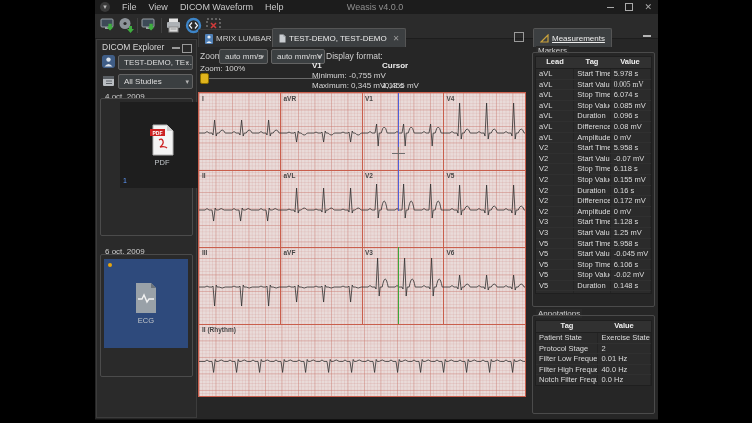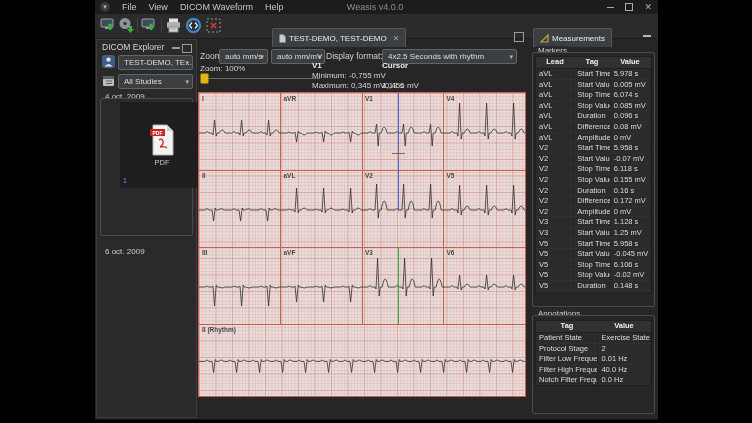--- a/index.html
+++ b/index.html
@@ -53,21 +53,21 @@
       linear-gradient(90deg,rgba(201,120,110,.38) 1px,transparent 1px),
       linear-gradient(rgba(205,140,135,.22) 1px,transparent 1px),
       linear-gradient(90deg,rgba(205,140,135,.22) 1px,transparent 1px);
     background-size:16.5px 16.5px,16.5px 16.5px,3.3px 3.3px,3.3px 3.3px;}
   .ecg .hline{position:absolute;left:0;width:326px;height:1px;background:#c95f4d;}
   .ecg .vline{position:absolute;top:0;width:1px;height:231px;background:#c95f4d;}
   .ecg-cell{position:absolute;}
   .lead-label{position:absolute;left:3px;top:2px;font-size:6.5px;font-weight:bold;color:#474747;}
   .cursor-v{position:absolute;width:1px;}
   
-  .rpanel-tab{position:absolute;left:438px;top:28px;}
+  .rpanel-tab{position:absolute;left:438px;top:28px;text-decoration:underline;}
   .pmin{position:absolute;width:8px;height:2px;background:#b5b5b5;}
   .grp-head{display:flex;height:11px;background:#313131;border-bottom:1px solid #1f1f1f;}
   .grp-head span{font-size:7.5px;font-weight:bold;color:#f0f0f0;text-align:center;}
   .mk-row{display:flex;height:9.6px;align-items:center;border-bottom:1px solid #303030;}
   .mk-row span{font-size:7.5px;color:#dcdcdc;white-space:nowrap;overflow:hidden;border-right:1px solid #242424;height:100%;line-height:9.6px;}
   .tablewrap{position:absolute;overflow:hidden;background:#2b2b2b;border:1px solid #1f1f1f;}
 </style>
 </head>
 <body>
 
@@ -156,43 +156,59 @@
           <rect x="1" y="5" width="15" height="7" fill="#cc2222"></rect>
           <text x="8.5" y="10.5" font-size="5" fill="#fff" text-anchor="middle" font-weight="bold">PDF</text>
           <path d="M10 16 q3 -2 4 1 q1 3 -3 6 q5 -1 7 1" stroke="#cc2222" fill="none" stroke-width="1.3"></path>
         </svg>
         <span class="thumb-label">PDF</span>
         <span class="badge1">1</span>
       </div>
     </div>
 
     <span class="group-label" style="left:6px;top:207px">6 oct. 2009</span>
-  </div>
-
+    <div class="group" style="left:3px;top:214px;width:91px;height:121px">
+      <div class="thumbbox" style="left:3px;top:4px;width:84px;height:89px;background:#2e4a7c">
+        <div class="ydot"></div>
+        <svg width="26" height="32" viewBox="0 0 26 32">
+          <path d="M3 1 h15 l5 5 v25 h-20 z" fill="#99a1a8"></path>
+          <path d="M18 1 l5 5 h-5 z" fill="#6d757c"></path>
+          <path d="M5 17 h4 l2 -4 l3 7 l2 -3 h5" stroke="#f2f2f2" fill="none" stroke-width="1.4"></path>
+        </svg>
+        <span class="thumb-label">ECG</span>
+      </div>
+    </div>
+  </div>
+
+  <div class="tab" style="left:103px;top:29px">
+    <svg width="8" height="10" viewBox="0 0 8 10">
+      <rect width="8" height="10" rx="1" fill="#4f7fb5"></rect>
+        <circle cx="4" cy="3" r="1.6" fill="#e8eef5"></circle>
+      <path d="M1.2 9 q2.8 -3.4 5.6 0 z" fill="#e8eef5"></path>
+    </svg>
+    <span>MRIX LUMBAR</span>
+  </div>
   <div class="tab active" style="left:177px;top:28px">
     <svg width="7" height="9" viewBox="0 0 7 9">
       <path d="M0.5 0.5 h4 l2 2 v6 h-6 z" fill="#c9cdd1"></path>
         <path d="M4.5 .5 l2 2 h-2 z" fill="#8d9298"></path>
     </svg>
     <span>TEST-DEMO, TEST-DEMO</span>
     <span class="x">✕</span>
   </div>
   <div class="restore-ico" style="left:419px;top:32px"></div>
 
   <span class="ctl-label" style="left:105px;top:51px">Zoom</span>
   <div class="combo" style="left:124px;top:49px;width:42px">
     <span>auto mm/s</span><span class="arr">▾</span>
   </div>
   <div class="combo" style="left:176px;top:49px;width:47px">
     <span>auto mm/mV</span><span class="arr">▾</span>
   </div>
   <span class="ctl-label" style="left:231px;top:51px">Display format:</span>
-  <div class="combo" style="left:287px;top:49px;width:128px">
-    <span>4x2.5 Seconds with rhythm</span><span class="arr">▾</span>
-  </div>
 
   <span class="info" style="left:105px;top:64px">Zoom: 100%</span>
   <div class="slider-track" style="left:105px;top:78px;width:120px"></div>
   <div class="slider-knob" style="left:105px;top:73px"></div>
 
   <span class="info b" style="left:217px;top:61px">V1</span>
   <span class="info" style="left:217px;top:71px">Minimum: -0,755 mV</span>
   <span class="info" style="left:217px;top:81px">Maximum: 0,345 mV</span>
   <span class="info b" style="left:287px;top:61px">Cursor</span>
   <span class="info" style="left:287px;top:81px">1,13 s</span>
@@ -269,21 +285,21 @@
       </div>
     <div id="markers-rows">
         <div class="mk-row">
           <span style="width: 35px; padding-left: 3px;">aVL</span>
           <span style="width: 33px; padding-left: 3px;">Start Time</span>
           <span style="width: 37px; padding-left: 3px;">5.978 s</span>
         </div>
         <div class="mk-row">
           <span style="width: 35px; padding-left: 3px;">aVL</span>
           <span style="width: 33px; padding-left: 3px;">Start Value</span>
-          <span style="width: 37px; padding-left: 3px;">0.005 mV</span>
+          <span style="width: 37px; padding-left: 3px; font-family: Liberation Serif, serif;">0.005 mV</span>
         </div>
         <div class="mk-row">
           <span style="width: 35px; padding-left: 3px;">aVL</span>
           <span style="width: 33px; padding-left: 3px;">Stop Time</span>
           <span style="width: 37px; padding-left: 3px;">6.074 s</span>
         </div>
         <div class="mk-row">
           <span style="width: 35px; padding-left: 3px;">aVL</span>
           <span style="width: 33px; padding-left: 3px;">Stop Value</span>
           <span style="width: 37px; padding-left: 3px;">0.085 mV</span>

